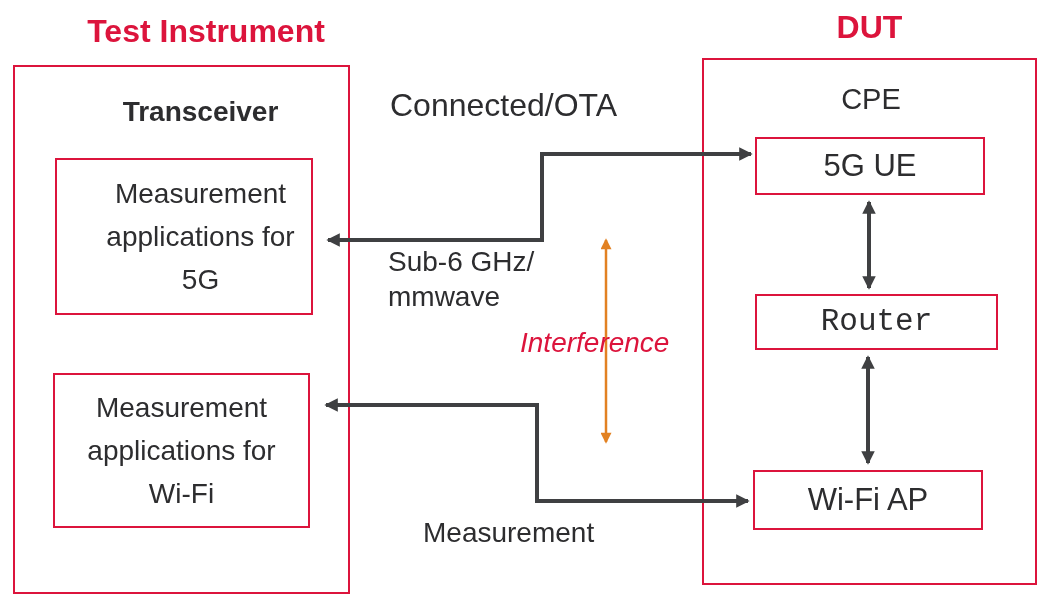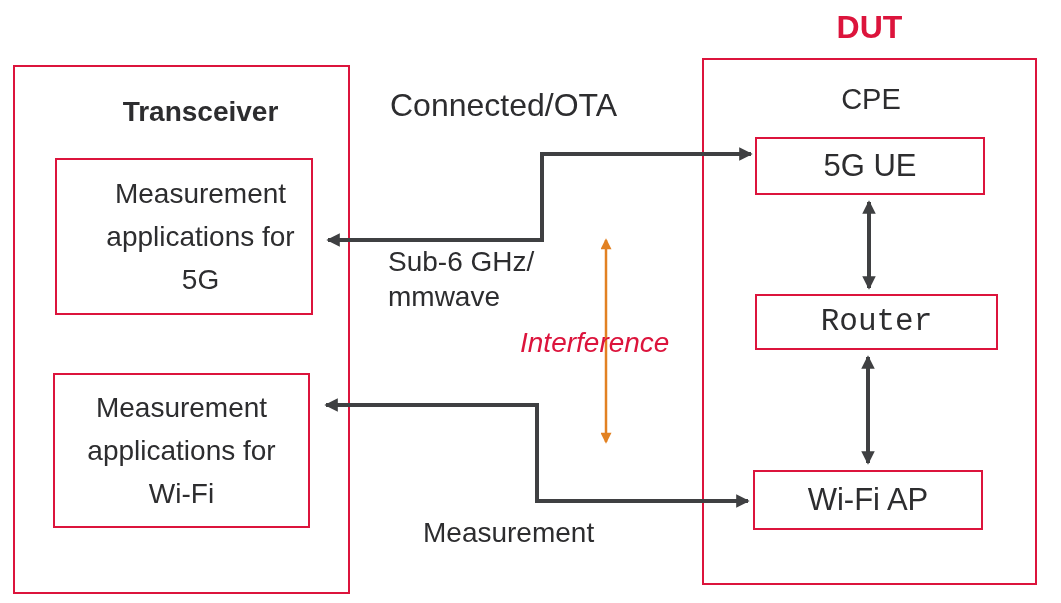--- a/index.html
+++ b/index.html
@@ -63,20 +63,21 @@
   .wire{fill:none;stroke:var(--color-arrow);stroke-width:4;}
   .wire-orange{fill:none;stroke:var(--color-orange);stroke-width:2.5;}
   .mk-arrow{fill:var(--color-arrow);}
   .mk-orange{fill:var(--color-orange);}
 </style>
 </head>
 <body>
 
 <div class="canvas">
 
+  <div class="abs group-title" style="left:56px;top:12px;width:300px;">Test Instrument</div>
 
   <div class="abs outer-box" style="left:13px;top:65px;width:333px;height:525px;"></div>
 
   <div class="abs group-sub bold" style="left:13px;top:95px;width:375px;">Transceiver</div>
 
   <div class="abs inner-box" style="left:55px;top:158px;width:258px;height:157px;padding-left:43px;">
     <span>Measurement applications for 5G</span>
   </div>
 
   <div class="abs inner-box" style="left:53px;top:373px;width:257px;height:155px;">

